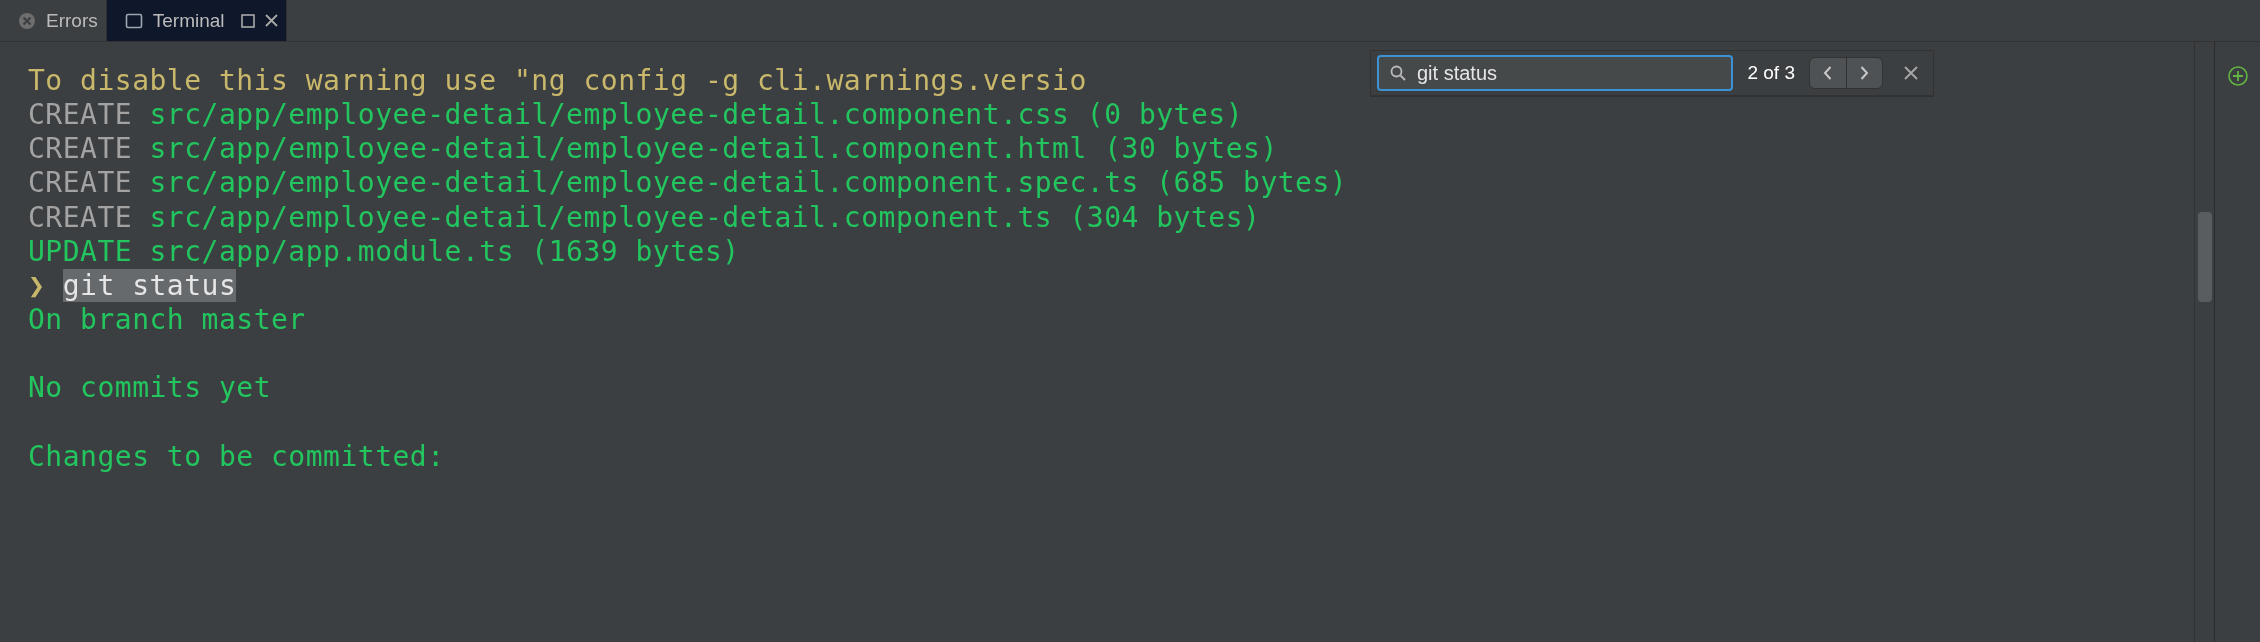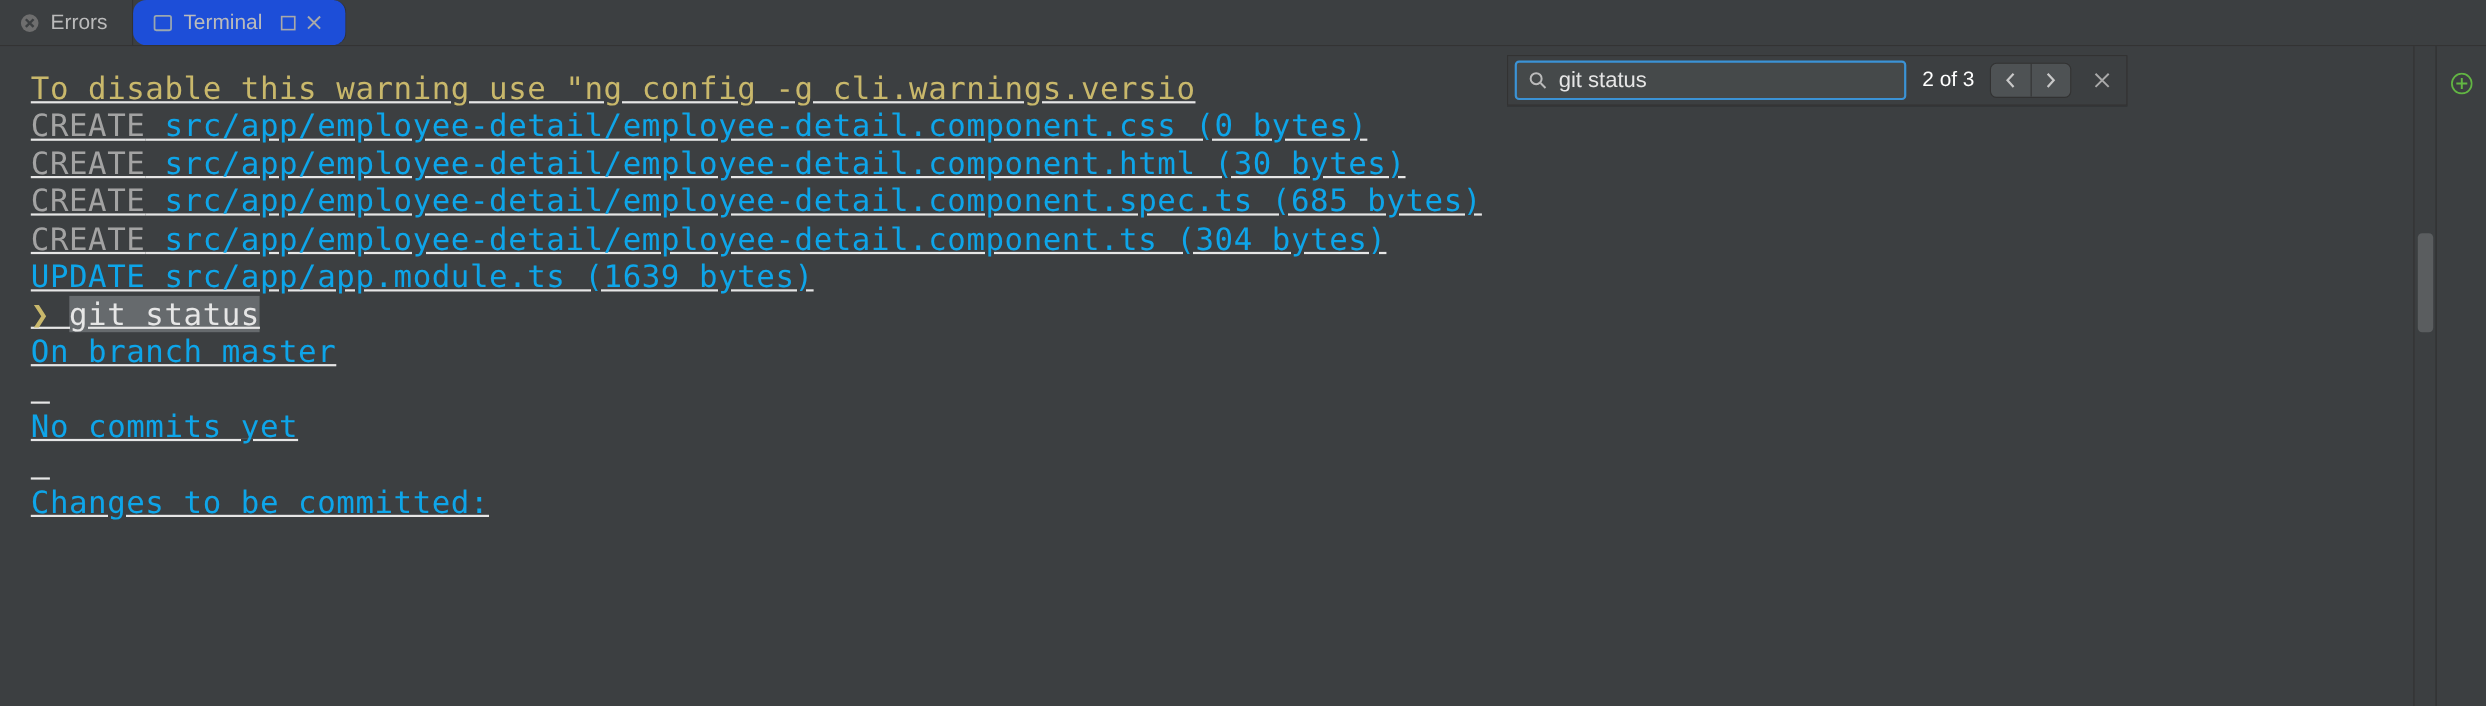--- a/index.html
+++ b/index.html
@@ -23,29 +23,28 @@
     display: flex;
     align-items: stretch;
     height: 42px;
     background: #3c3f41;
     border-bottom: 1px solid #323232;
   }
   .tab {
     display: flex;
     align-items: center;
     gap: 10px;
-    padding: 0 22px 0 18px;
+    padding: 0 8px 0 18px;
     font-size: 19px;
     color: #bbbbbb;
     border-right: 1px solid #323232;
     position: relative;
   }
   .tab.active {
-    background: #1d4ed8;
-    border-radius: 12px;
+    background: #0f172a;
   }
   .tab.active::after {
     content: "";
     position: absolute;
     left: 0; right: 0; bottom: 0;
     height: 3px;
     background: #4a88c7;
     opacity: 0;
   }
   .tab .tab-ctrls {
@@ -73,25 +72,25 @@
     padding: 22px 0 0 28px;
   }
   .terminal {
     font-family: "Menlo", "Consolas", "DejaVu Sans Mono", monospace;
     font-size: 28px;
     line-height: 1.22;
     letter-spacing: 0.5px;
     white-space: pre;
     color: #e6e6e6;
   }
-  .term-line { display: block; text-decoration: underline; }
+  .term-line { display: block; }
 
   .c-warn   { color: #c9b86b; }
   .c-create { color: #a3a3a3; }
-  .c-grey   { color: #0ea5e9; }
+  .c-grey   { color: #22c55e; }
   .c-prompt { color: #c9b86b; font-weight: bold; }
   .c-sel    { background: #666a6d; color: #e6e6e6; }
 
   
   .scroll-strip {
     width: 20px;
     background: #3c3f41;
     position: relative;
     border-left: 1px solid #323232;
   }

